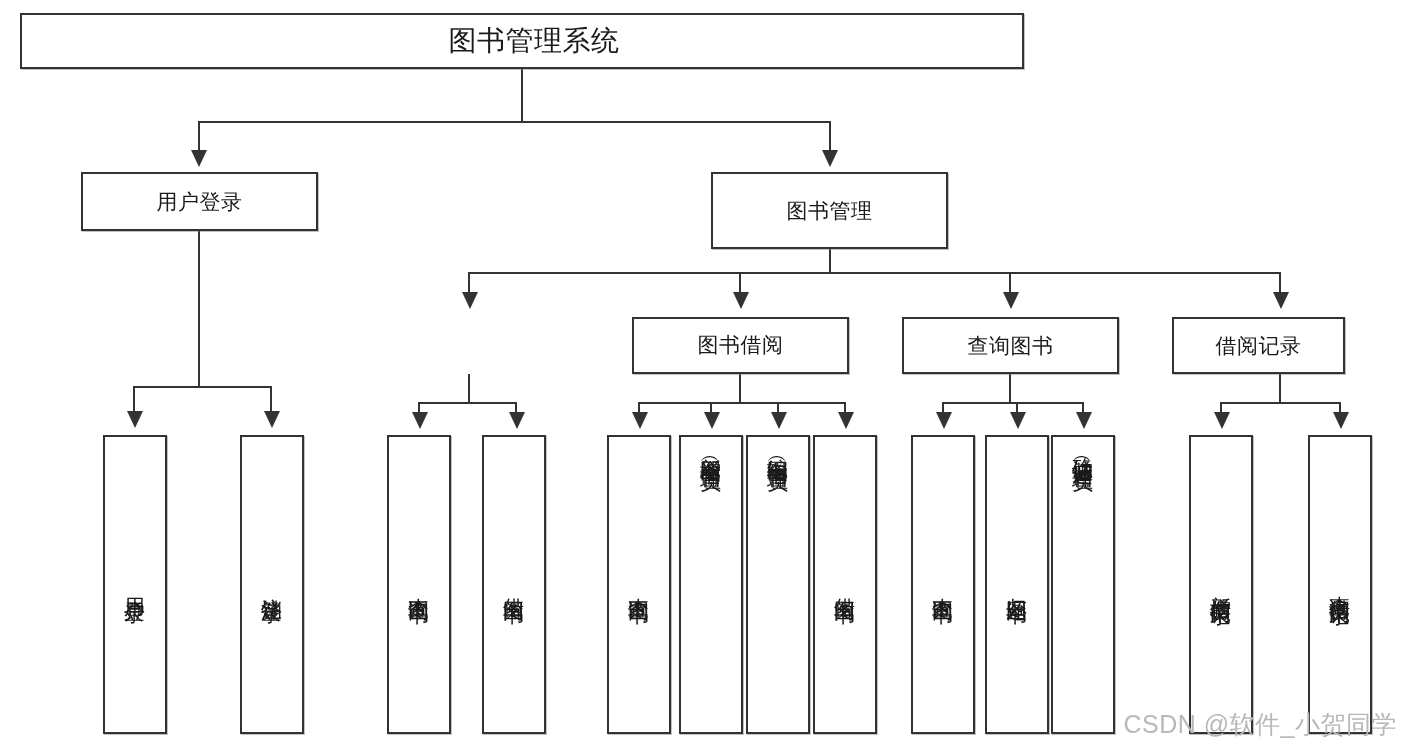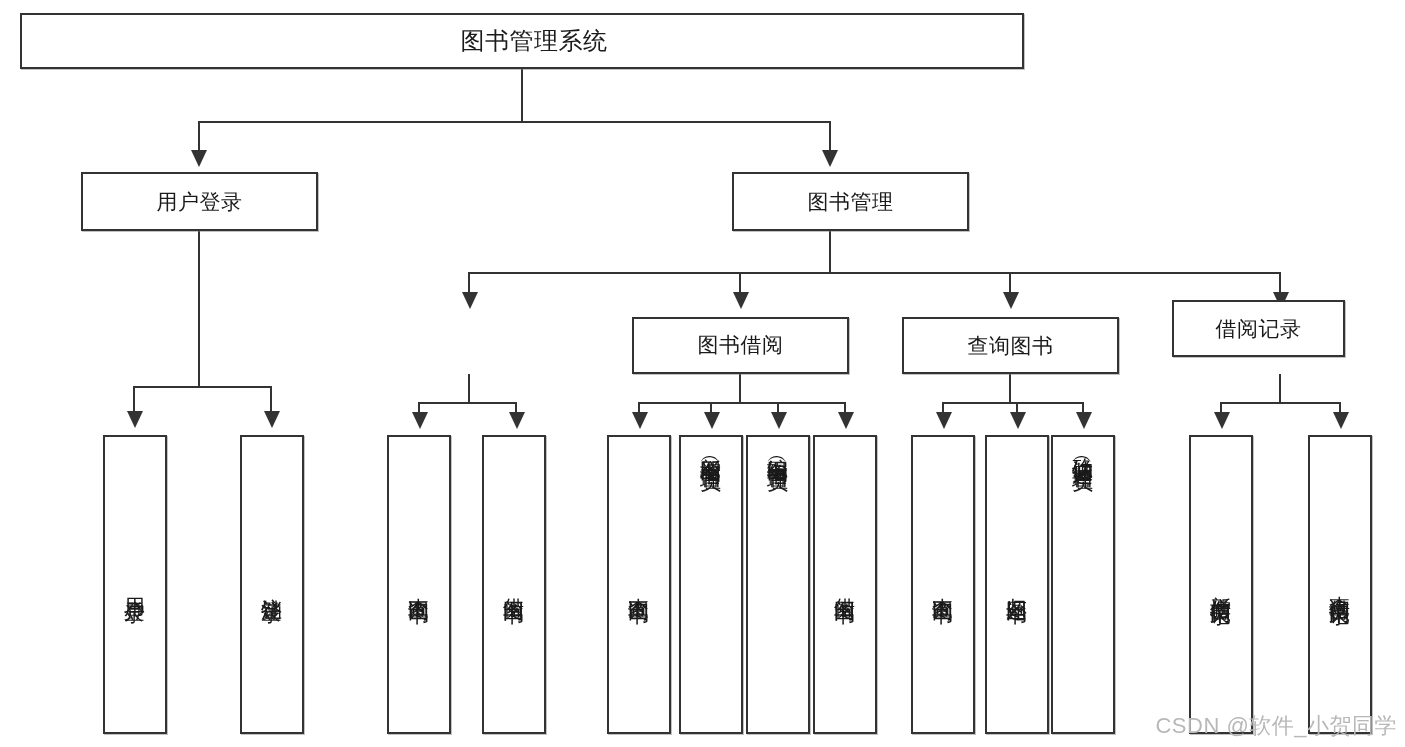--- a/index.html
+++ b/index.html
@@ -28,21 +28,21 @@
     color: #1a1a1a;
     box-shadow: 1px 1px 0 rgba(120,120,120,0.45);
   }
   .node-h {
     font-size: 21px;
     letter-spacing: 0.5px;
     line-height: 1.1;
     white-space: nowrap;
   }
   .node-root {
-    font-size: 24px;
+    font-size: 28px;
     padding-left: 24px;
   }
   
   .node-v {
     align-items: flex-start;
     justify-content: center;
     padding-top: 0;
   }
   .vtext {
     writing-mode: vertical-rl;
@@ -81,21 +81,21 @@
     width: 0;
     height: 0;
     border-left: 8px solid transparent;
     border-right: 8px solid transparent;
     border-top: 17px solid #333333;
   }
   .watermark {
     position: absolute;
     right: 8px;
     bottom: 6px;
-    font-size: 22px;
+    font-size: 25px;
     color: #b8b8b8;
     white-space: nowrap;
     letter-spacing: 0.5px;
   }
 </style>
 </head>
 <body>
 
 <div id="canvas">
 
@@ -158,31 +158,31 @@
   <div class="vline" style="left:1339px; top:402px; height:12px;"></div>
   <div class="arrow" style="left:1333px; top:412px;"></div>
 
   <div class="node node-h node-root" style="left:20px; top:13px; width:1004px; height:56px;">
     <span>图书管理系统</span>
   </div>
 
   <div class="node node-h" style="left:81px; top:172px; width:237px; height:59px;">
     <span>用户登录</span>
   </div>
-  <div class="node node-h" style="left:711px; top:172px; width:237px; height:59px;margin-left:21px;">
+  <div class="node node-h" style="left:711px; top:172px; width:237px; height:77px;">
     <span>图书管理</span>
   </div>
 
   <div class="node node-h" style="left:632px; top:317px; width:217px; height:57px;font-family:Liberation Serif, serif;">
     <span>图书借阅</span>
   </div>
   <div class="node node-h" style="left:902px; top:317px; width:217px; height:57px;">
     <span>查询图书</span>
   </div>
-  <div class="node node-h" style="left:1172px; top:300px; width:173px; height:57px;align-items:center;">
+  <div class="node node-h" style="left:1172px; top:317px; width:173px; height:57px;align-items:center;">
     <span>借阅记录</span>
   </div>
 
   <div class="node node-v" style="left:103px; top:435px; width:64px; height:299px;">
     <div class="vwrap">
       <span class="vtext">用户登录</span>
     </div>
   </div>
 
   <div class="node node-v" style="left:240px; top:435px; width:64px; height:299px;">

